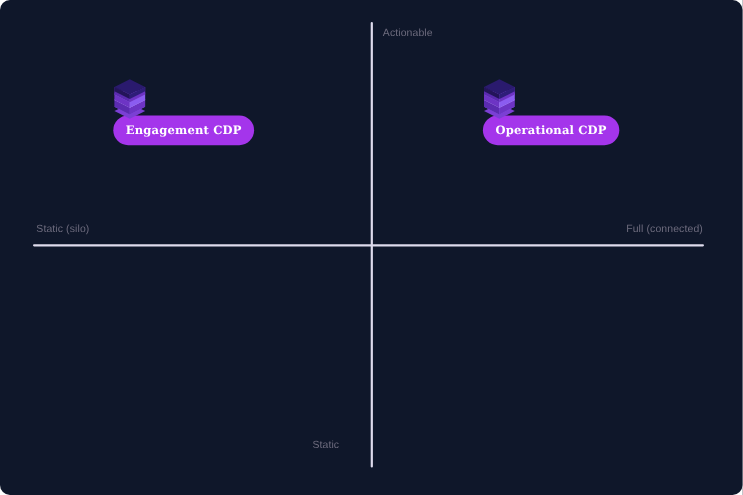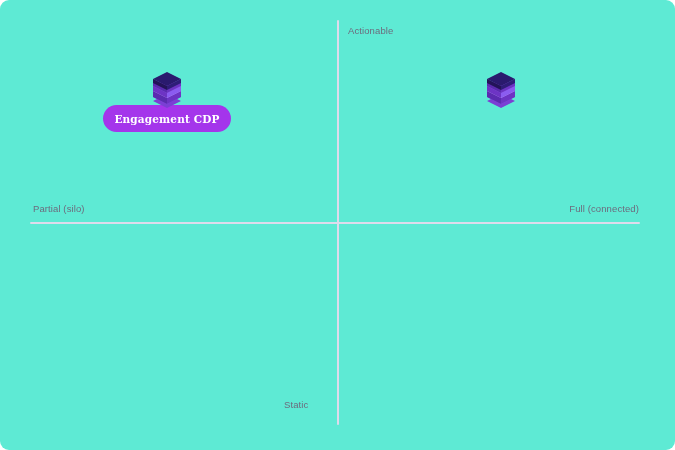--- a/index.html
+++ b/index.html
@@ -14,21 +14,21 @@
     overflow: hidden;
     font-family: "Liberation Sans", sans-serif;
   }
 
   #quadrant-card {
     position: absolute;
     left: 0;
     top: 0;
     width: 675px;
     height: 450px;
-    background: #5eead4;
+    background: #0f172a;
     border-radius: 9px;
     overflow: hidden;
   }
 
   
   .axis-h {
     position: absolute;
     left: 30px;
     top: 222px;
     width: 610px;
@@ -71,21 +71,20 @@
     right: 36px;
     top: 203px;
     text-align: left;
   }
 
   
   .node {
     position: absolute;
     display: flex;
     flex-direction: column;
-    align-items: center;
   }
   #node-engagement { left: 103px; top: 71px; width: 128px; }
   #node-operational { left: 439px; top: 71px; width: 124px; }
 
   .node-icon {
     width: 30px;
     height: 38px;
     display: block;
     margin-bottom: -4px;
     position: relative;
@@ -115,21 +114,21 @@
 
 <div id="quadrant-card">
 
   <div class="axis-h"></div>
   <div class="axis-v"></div>
 
   <div class="axis-label" id="label-actionable">Actionable</div>
 
   <div class="axis-label" id="label-static">Static</div>
 
-  <div class="axis-label" id="label-partial">Partial (silo)</div>
+  <div class="axis-label" id="label-partial">Static (silo)</div>
 
   <div class="axis-label" id="label-full">Full (connected)</div>
 
   <div class="node" id="node-engagement">
     <svg class="node-icon" viewBox="0 0 30 38">
       <polygon points="15,23 29,30 15,37 1,30" fill="#7b3fd4"></polygon>
       <polygon points="15,19 29,26 15,33 1,26" fill="#8b5cf0"></polygon>
       <polygon points="1,19 1,26 15,33 15,26" fill="#5b2bb0"></polygon>
       <polygon points="29,19 29,26 15,33 15,26" fill="#6d34c4"></polygon>
       <polygon points="15,13 29,20 15,27 1,20" fill="#c4b5f5"></polygon>
@@ -156,15 +155,18 @@
       <polygon points="15,13 29,20 15,27 1,20" fill="#c4b5f5"></polygon>
       <polygon points="1,13 1,20 15,27 15,20" fill="#6d34c4"></polygon>
       <polygon points="29,13 29,20 15,27 15,20" fill="#8b5cf0"></polygon>
       <polygon points="15,8 29,15 15,22 1,15" fill="#9b6ef3"></polygon>
       <polygon points="1,8 1,15 15,22 15,15" fill="#5b2bb0"></polygon>
       <polygon points="29,8 29,15 15,22 15,15" fill="#6d34c4"></polygon>
       <polygon points="15,1 29,8 15,15 1,8" fill="#2a1a6e"></polygon>
       <polygon points="1,8 1,12 15,19 15,15" fill="#231459"></polygon>
       <polygon points="29,8 29,12 15,19 15,15" fill="#2e1d78"></polygon>
     </svg>
+    <div class="node-pill">
+      <span>Operational CDP</span>
+    </div>
   </div>
 
 </div>
 
 </body></html>

